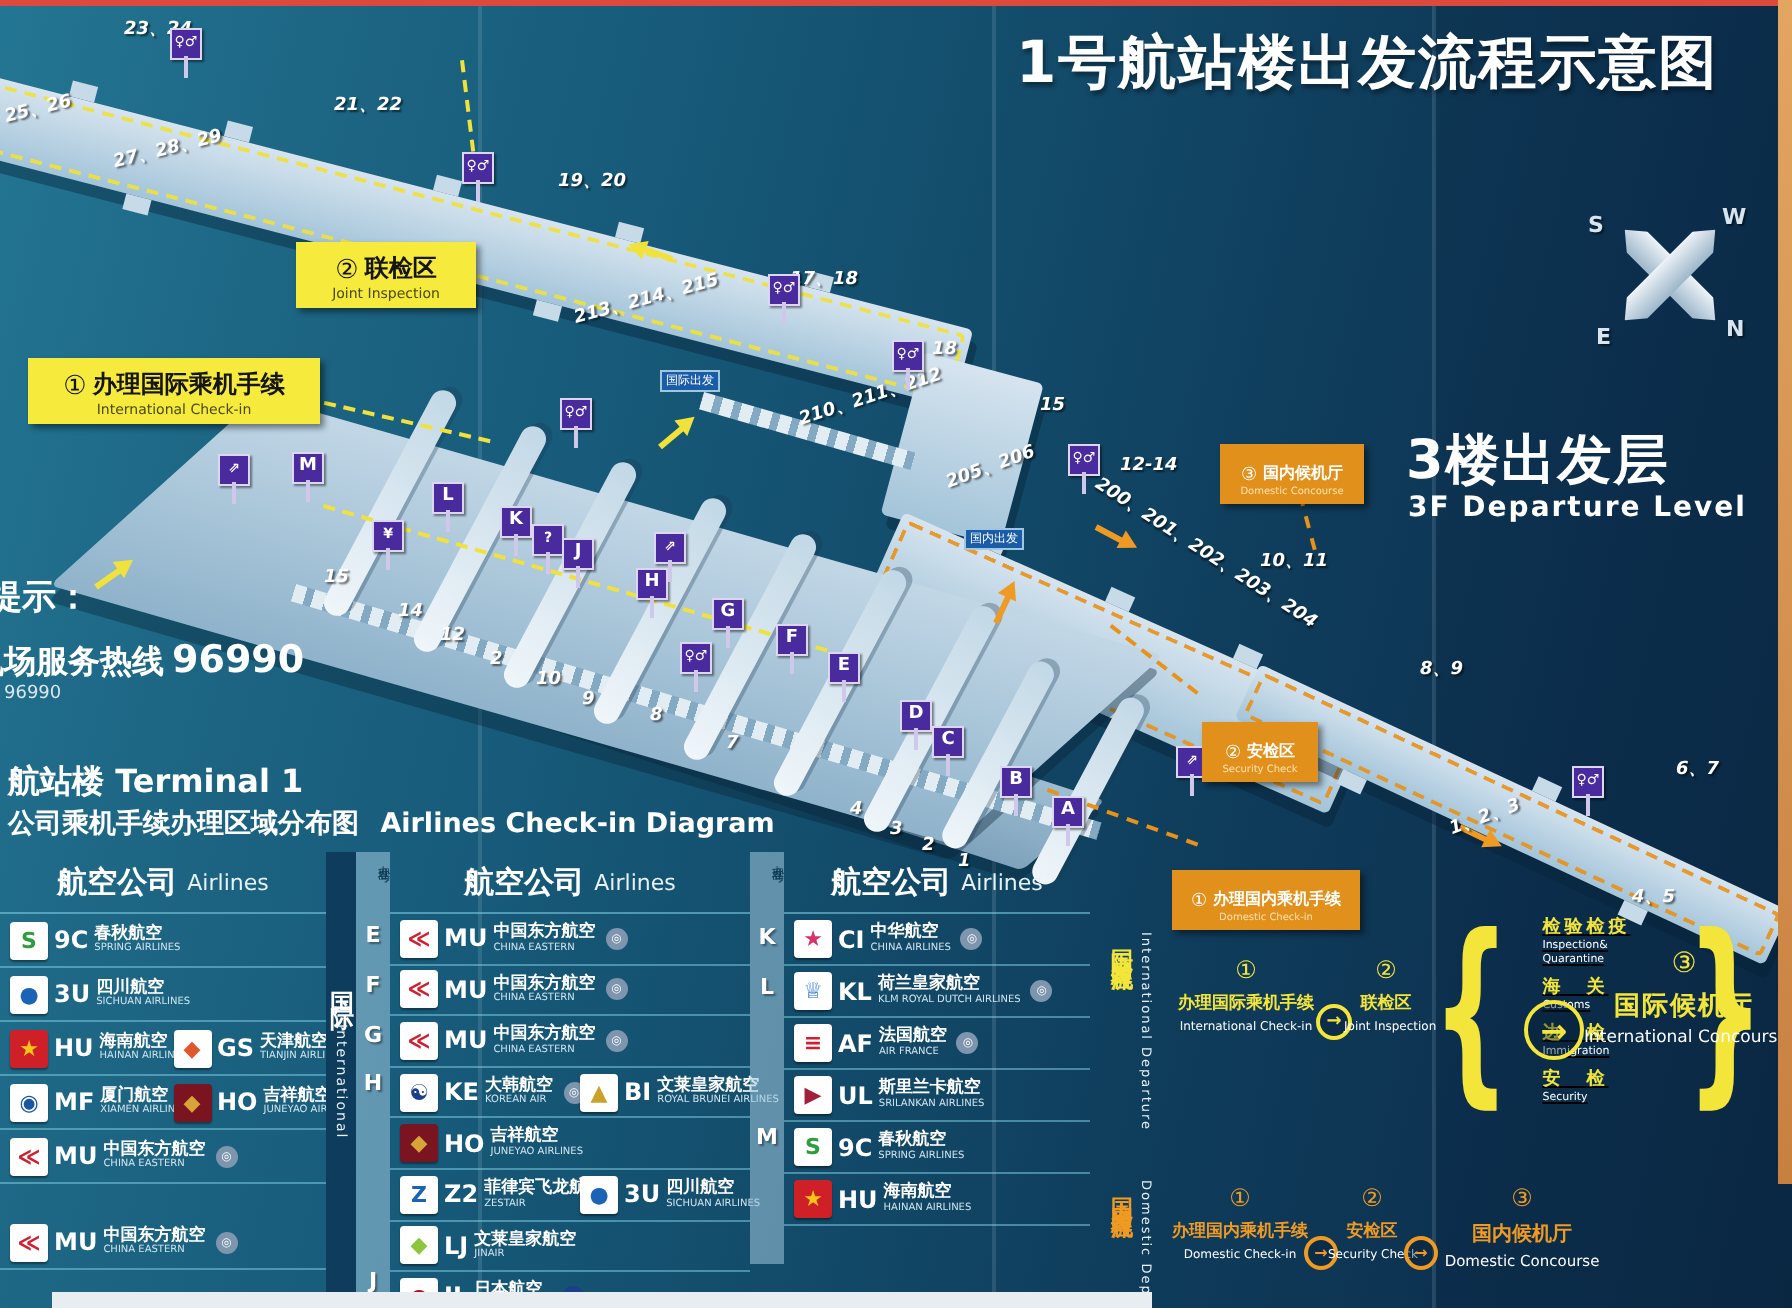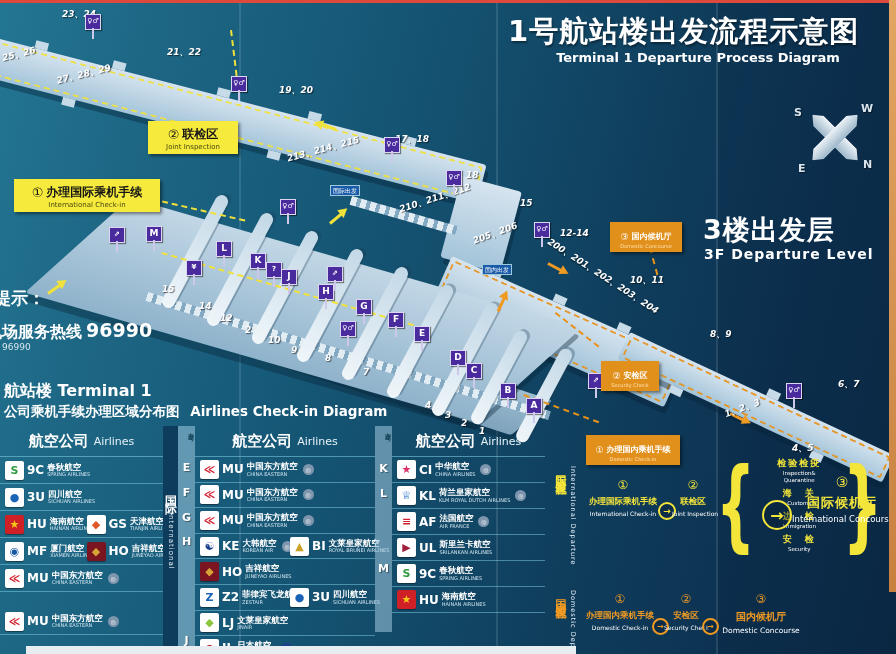--- a/index.html
+++ b/index.html
@@ -93,21 +93,21 @@
   .fstep.big .num{font-size:14px;}
   .fstep.big .zh{font-size:13px;letter-spacing:1px;}
   .fstep.big .en{font-size:8.5px;}
   .ycol{color:#f3e53a;}
   .ocol{color:#ef9a23;}
   .fcirc{position:absolute;border-radius:50%;display:flex;align-items:center;justify-content:center;font-weight:bold;background:rgba(8,30,52,.4);}
   .fcirc.y{border:2px solid #f3e53a;color:#f3e53a;}
   .fcirc.o{border:2px solid #ef9a23;color:#ef9a23;}
   .bracegrp{position:absolute;display:flex;align-items:center;}
   .brace{color:#f3e53a;font-size:100px;font-weight:bold;line-height:110px;transform:scaleX(.55);}
-  .bitems{width:56px;text-align:center;}
+  .bitems{width:56px;text-align:left;text-decoration:underline;}
   .bitem{margin:3px 0;}
   .bitem .zh{display:block;color:#f3e53a;font-size:9px;font-weight:bold;letter-spacing:2px;white-space:nowrap;}
   .bitem .en{display:block;color:#fff;font-size:5.5px;line-height:1.25;}
 </style>
 </head>
 <body>
 
 <div class="page">
 
   <div class="shade-right"></div>
@@ -222,21 +222,21 @@
       <div class="gate" style="left: 466px; top: 170px; transform: rotate(0deg);">18</div>
       <div class="gate" style="left: 520px; top: 198px; transform: rotate(0deg);">15</div>
       <div class="gate" style="left: 398px; top: 192px; transform: rotate(-18deg);">210、211、212</div>
       <div class="gate" style="left: 472px; top: 227px; transform: rotate(-20deg);">205、206</div>
       <div class="gate" style="left: 560px; top: 228px; transform: rotate(0deg);">12-14</div>
       <div class="gate" style="left: 538px; top: 270px; transform: rotate(33deg);">200、201、202、203、204</div>
       <div class="gate" style="left: 630px; top: 274px; transform: rotate(0deg);">10、11</div>
       <div class="gate" style="left: 710px; top: 328px; transform: rotate(0deg);">8、9</div>
       <div class="gate" style="left: 724px; top: 402px; transform: rotate(-20deg);">1、2、3</div>
       <div class="gate" style="left: 838px; top: 378px; transform: rotate(0deg);">6、7</div>
-      <div class="gate" style="left: 792px; top: 442px; transform: rotate(0deg); font-style: italic;">4、5</div>
+      <div class="gate" style="left: 816px; top: 442px; transform: rotate(0deg); font-style: italic;">4、5</div>
       <div class="gate" style="left: 162px; top: 284px; transform: rotate(0deg);">15</div>
       <div class="gate" style="left: 199px; top: 301px; transform: rotate(0deg);">14</div>
       <div class="gate" style="left: 220px; top: 313px; transform: rotate(0deg);">12</div>
       <div class="gate" style="left: 245px; top: 325px; transform: rotate(0deg);">2</div>
       <div class="gate" style="left: 268px; top: 335px; transform: rotate(0deg);">10</div>
       <div class="gate" style="left: 291px; top: 345px; transform: rotate(0deg);">9</div>
       <div class="gate" style="left: 325px; top: 353px; transform: rotate(0deg);">8</div>
       <div class="gate" style="left: 363px; top: 367px; transform: rotate(0deg);">7</div>
       <div class="gate" style="left: 425px; top: 400px; transform: rotate(0deg);">4</div>
       <div class="gate" style="left: 445px; top: 410px; transform: rotate(0deg);">3</div>
@@ -263,21 +263,20 @@
   <div class="co o small" style="left:601px;top:341px;width:48px">
     <span class="num">②</span><span class="zh">安检区</span>
     <span class="en">Security Check</span>
   </div>
   <div class="co o small" style="left:586px;top:415px;width:84px">
     <span class="num">①</span><span class="zh">办理国内乘机手续</span>
     <span class="en">Domestic Check-in</span>
   </div>
 
   <div class="title-zh">1号航站楼出发流程示意图</div>
-  <div class="title-en">Terminal 1 Departure Process Diagram</div>
   <div class="level-zh">3楼出发层</div>
   <div class="level-en">3F Departure Level</div>
   <div class="compass">
     <div class="arm" style="transform:rotate(45deg)"></div>
     <div class="arm" style="transform:rotate(-45deg)"></div>
     <span class="cl" style="left:-3px;top:6px">S</span>
     <span class="cl" style="left:64px;top:2px">W</span>
     <span class="cl" style="left:1px;top:62px">E</span>
     <span class="cl" style="left:66px;top:58px">N</span>
   </div>

